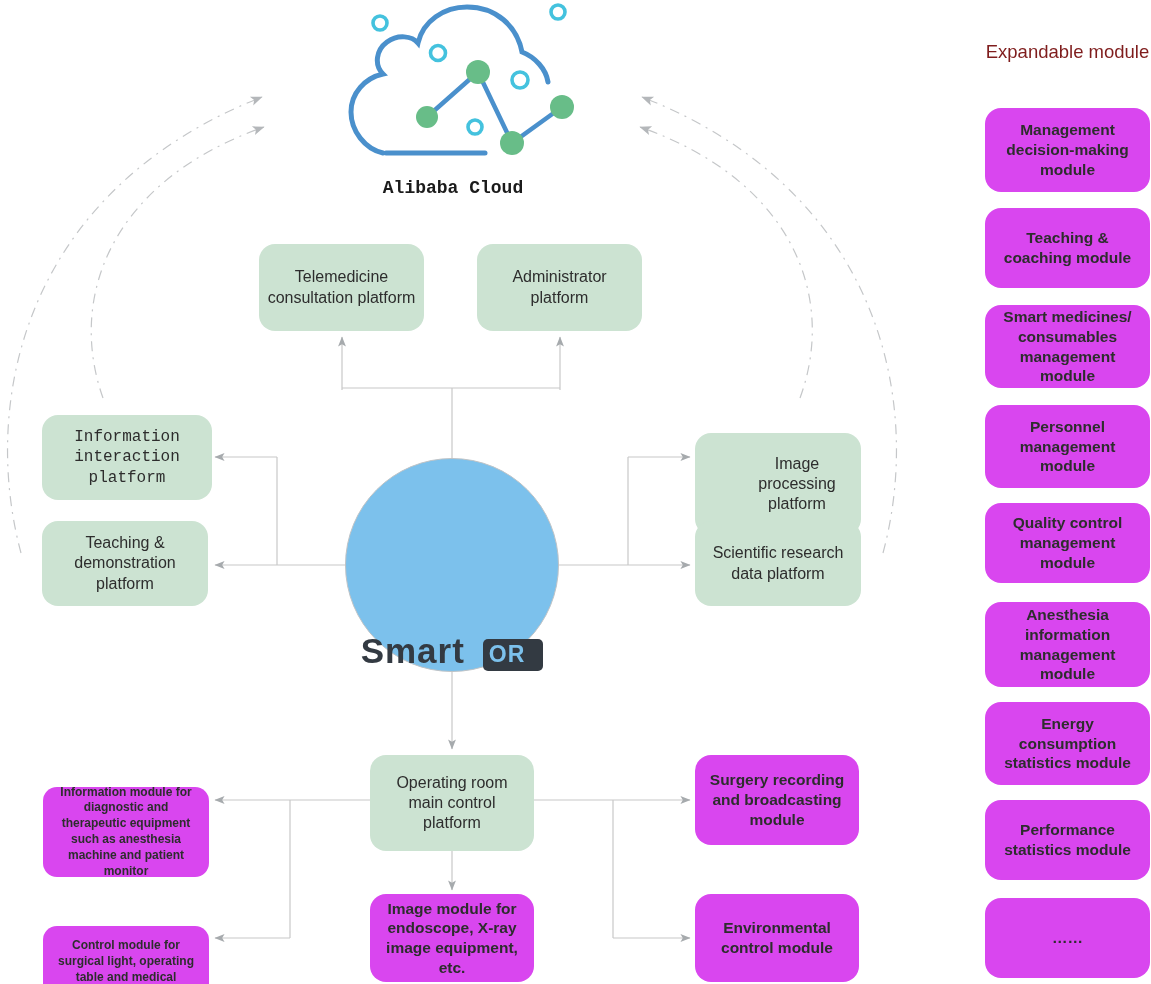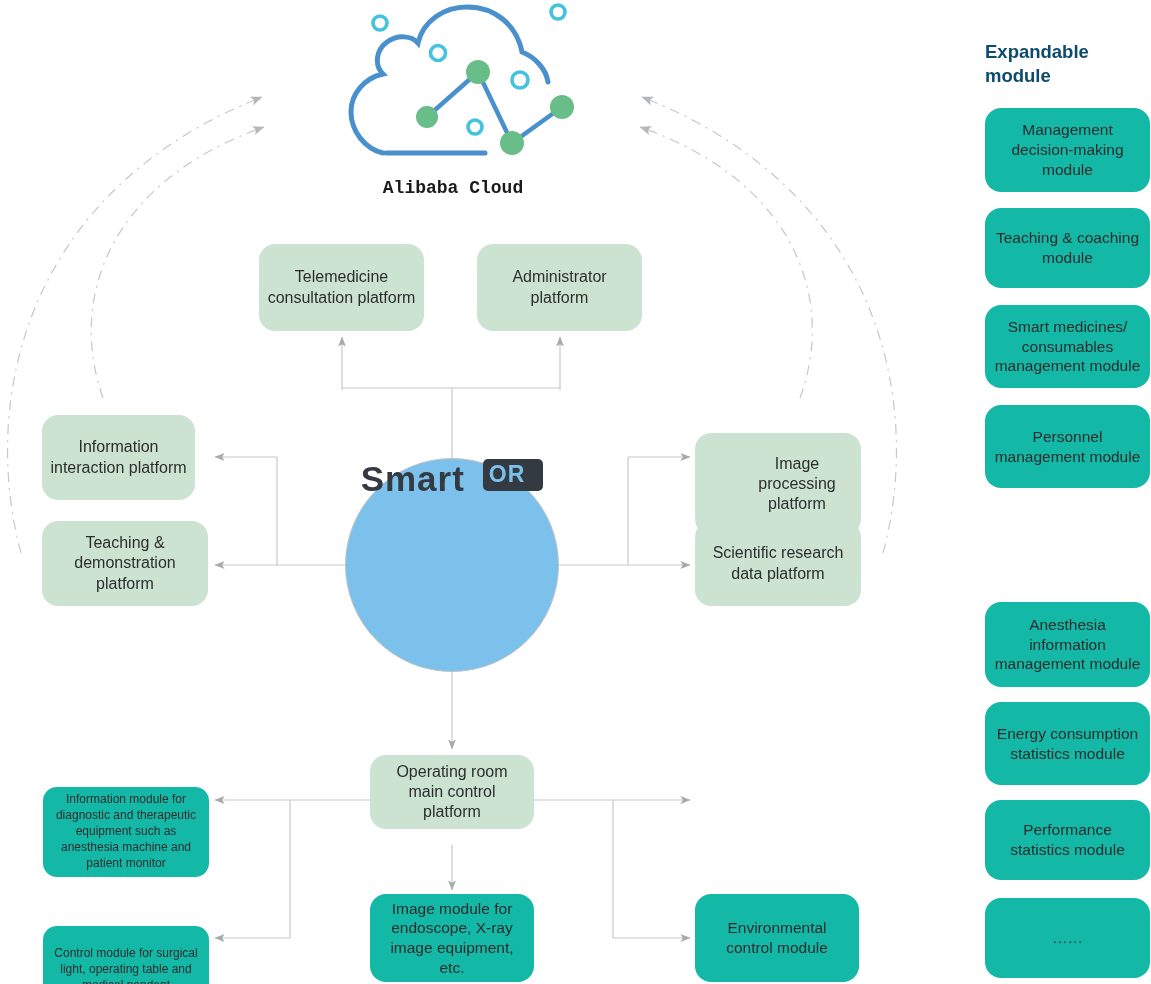--- a/index.html
+++ b/index.html
@@ -2,33 +2,33 @@
 <html><head>
 <meta charset="utf-8">
 <style>
   html,body{margin:0;padding:0;background:#ffffff;}
   body{font-family:"Liberation Sans", sans-serif; color:#2e2e2e;}
   #canvas{position:relative;width:1151px;height:984px;background:#ffffff;overflow:hidden;}
   svg.layer{position:absolute;left:0;top:0;pointer-events:none;}
   .box{position:absolute;border-radius:16px;display:flex;align-items:center;justify-content:center;
        text-align:center;box-sizing:border-box;padding:6px 8px;font-size:16px;line-height:1.27;color:#2d2d2d;}
   .green{background:#cce3d2;}
-  .gray{background:#14b8a6;}
+  .gray{background:#d946ef;font-weight:bold;}
   .small{font-size:12px;line-height:1.32;border-radius:14px;margin-top:32px;}
   .med{font-size:15.5px;}
   .cloud-label{position:absolute;left:343px;top:178px;width:220px;text-align:center;
        font-size:18px;font-weight:700;color:#1b1b1b;font-family:Liberation Mono, monospace;}
   .hub{position:absolute;left:345px;top:458px;width:214px;height:214px;border-radius:50%;
        background:#7cc1ec;border:1px solid #bfc3c6;box-sizing:border-box;
-       display:flex;align-items:flex-start;justify-content:center;gap:18px;}
+       display:flex;align-items:flex-end;justify-content:center;gap:18px;}
   .hub-brand{font-size:35px;font-weight:700;color:#333a42;letter-spacing:1px;}
   .hub-badge{background:#333a42;color:#7cc1ec;font-size:23px;font-weight:700;
        padding:2px 18px 3px 6px;border-radius:5px;letter-spacing:1px;}
-  .exp-title{position:absolute;left:985px;top:40px;width:165px;
-       font-size:18.5px;font-weight:700;color:#0c4a6e;line-height:1.3;}
+  .exp-title{position:absolute;left:985px;top:40px;width:165px;text-align:center;
+       font-size:18.5px;font-weight:400;color:#7f1d1d;line-height:1.3;}
   .exp{left:985px;width:165px;}
 </style>
 </head>
 <body>
 
 <div id="canvas">
 
   <svg class="layer" width="1151" height="984" viewBox="0 0 1151 984">
     <defs>
       <marker id="arw" viewBox="0 0 10 8" refX="9" refY="4" markerWidth="9.5" markerHeight="7.5" orient="auto-start-reverse">
@@ -101,38 +101,40 @@
   <div class="cloud-label">Alibaba Cloud</div>
 
   <div class="hub">
     <span class="hub-brand">Smart</span>
     <span class="hub-badge">OR</span>
   </div>
 
   <div class="box green" style="left:259px;top:244px;width:165px;height:87px;">Telemedicine consultation platform</div>
   <div class="box green" style="left:477px;top:244px;width:165px;height:87px;">Administrator platform</div>
 
-  <div class="box green" style="left:42px;top:415px;width:153px;height:85px;">Information interaction platform</div>
+  <div class="box green" style="left:42px;top:415px;width:170px;height:85px;font-family:Liberation Mono, monospace;">Information interaction platform</div>
   <div class="box green" style="left:42px;top:521px;width:166px;height:85px;">Teaching &amp; demonstration platform</div>
 
   <div class="box green" style="left:695px;top:433px;width:166px;height:102px;padding-left:46px;">Image processing platform</div>
   <div class="box green" style="left:695px;top:521px;width:166px;height:85px;">Scientific research data platform</div>
 
   <div class="box gray small" style="left:43px;top:755px;width:166px;height:90px;">Information module for diagnostic and therapeutic equipment such as anesthesia machine and patient monitor</div>
   <div class="box gray small" style="left:43px;top:894px;width:166px;height:88px;">Control module for surgical light, operating table and medical pendant</div>
 
-  <div class="box green" style="left:370px;top:755px;width:164px;height:74px;">Operating room main control platform</div>
+  <div class="box green" style="left:370px;top:755px;width:164px;height:96px;">Operating room main control platform</div>
   <div class="box gray med" style="left:370px;top:894px;width:164px;height:88px;">Image module for endoscope, X-ray image equipment, etc.</div>
 
+  <div class="box gray med" style="left:695px;top:755px;width:164px;height:90px;">Surgery recording and broadcasting module</div>
   <div class="box gray med" style="left:695px;top:894px;width:164px;height:88px;">Environmental control module</div>
 
   <div class="exp-title">Expandable module</div>
 
   <div class="box gray med exp" style="top:108px;height:84px;">Management decision-making module</div>
   <div class="box gray med exp" style="top:208px;height:80px;">Teaching &amp; coaching module</div>
   <div class="box gray med exp" style="top:305px;height:83px;">Smart medicines/ consumables management module</div>
   <div class="box gray med exp" style="top:405px;height:83px;">Personnel management module</div>
+  <div class="box gray med exp" style="top:503px;height:80px;">Quality control management module</div>
   <div class="box gray med exp" style="top:602px;height:85px;">Anesthesia information management module</div>
   <div class="box gray med exp" style="top:702px;height:83px;">Energy consumption statistics module</div>
   <div class="box gray med exp" style="top:800px;height:80px;">Performance statistics module</div>
   <div class="box gray med exp" style="top:898px;height:80px;">……</div>
 
 </div>
 
 </body></html>

